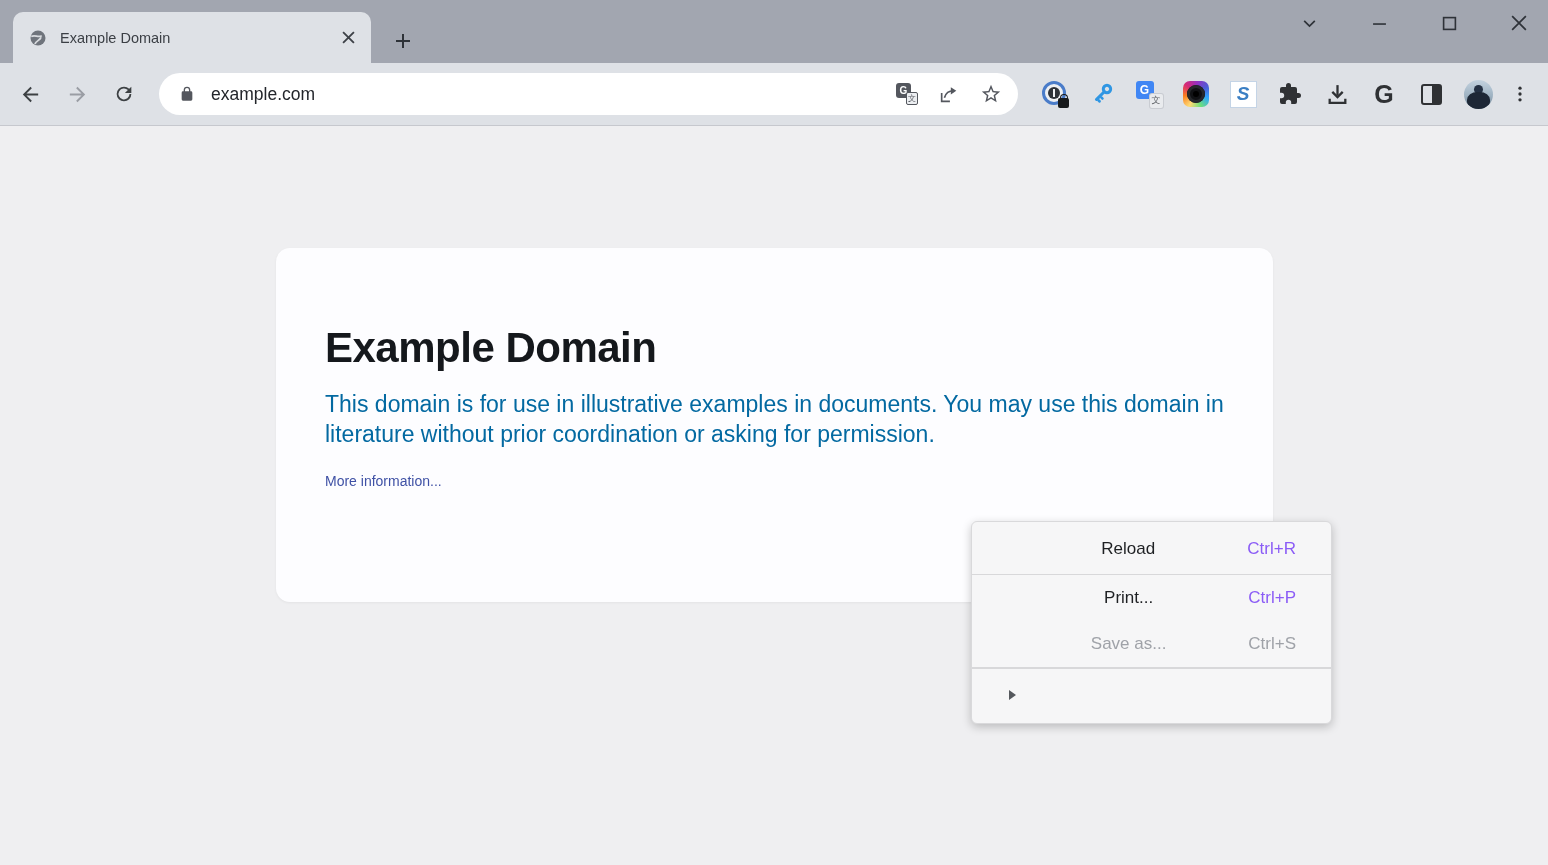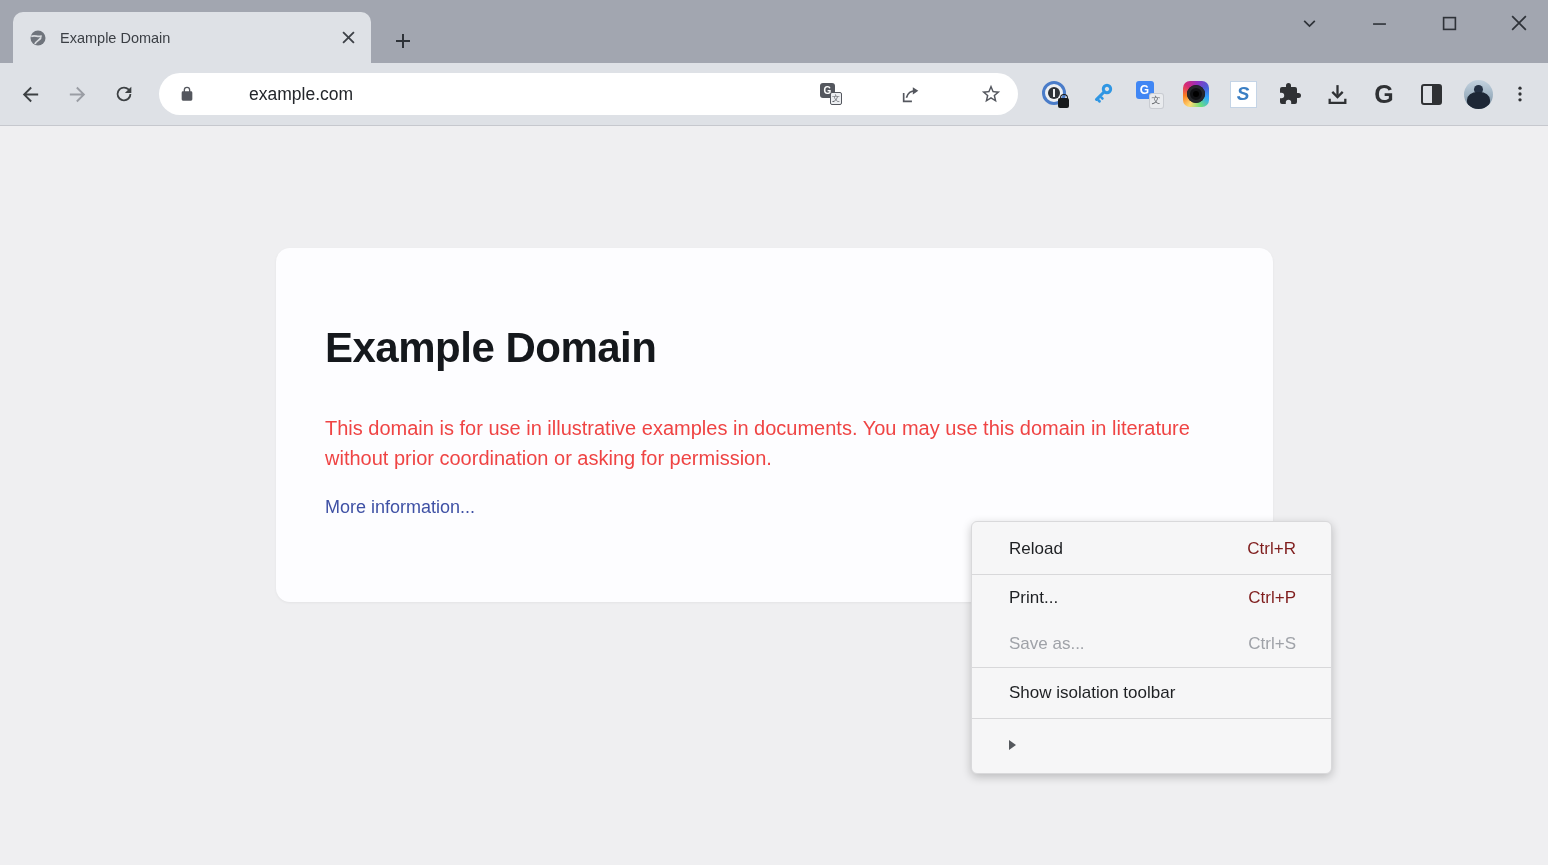--- a/index.html
+++ b/index.html
@@ -25,21 +25,21 @@
     justify-content:center; margin-left:24px; }
 
   
   .toolbar { position:absolute; left:0; top:63px; width:100%; height:63px;
     background:#dee1e6; border-bottom:1px solid #c6c8ce;
     display:flex; align-items:center; padding:0 12px 0 12px; }
   .tb-btn { width:36px; height:36px; border-radius:50%; display:flex;
     align-items:center; justify-content:center; flex:0 0 auto; margin-right:11px; }
   .addr { flex:1 1 auto; height:42px; background:#ffffff; border-radius:21px;
     display:flex; align-items:center; padding:0 10px 0 20px; margin:0 6px 0 6px;
-    min-width:0;gap:38px; }
+    min-width:0; }
   .addr-url { font-size:17.5px; color:#23262b; margin-left:16px; flex:1;
     white-space:nowrap; overflow:hidden; }
   .addr-ic { width:34px; height:34px; border-radius:50%; display:flex;
     align-items:center; justify-content:center; flex:0 0 auto; margin-left:8px; }
   .ext-ic { width:32px; height:32px; display:flex; align-items:center;
     justify-content:center; flex:0 0 auto; margin-left:15px; }
 
   
   .ic-translate-dark { position:relative; width:22px; height:22px; }
   .ic-translate-dark .g { position:absolute; left:0; top:0; width:15px; height:15px;
@@ -90,32 +90,32 @@
     border-radius:45%; background:#1d2736; }
 
   
   .content { position:absolute; left:0; top:127px; width:100%; height:738px;
     background:#efeff1; }
   .card { position:absolute; left:276px; top:121px; width:997px; height:354px;
     background:#fdfdff; border-radius:14px; box-shadow:0 1px 3px rgba(0,0,0,.05);
     padding:0 49px; }
   .card h1 { margin-top:76px; font-size:42px; font-weight:700; color:#15181c;
     letter-spacing:-0.5px; }
-  .card p { margin-top:42px; font-size:20px; line-height:29.5px; color:#ef4444;
+  .card p { margin-top:18px; font-size:23px; line-height:29.5px; color:#0369a1;
     max-width:905px; }
-  .card a { display:inline-block; margin-top:24px; font-size:18px; color:#3f51a5;
+  .card a { display:inline-block; margin-top:24px; font-size:14px; color:#3f51a5;
     text-decoration:none; cursor:pointer; }
 
   
   .ctx { position:absolute; left:971px; top:394px; width:361px;
     background:#f6f6f7; border:1px solid #d9d9db; border-radius:6px;
     box-shadow:0 3px 10px rgba(0,0,0,.22); padding:2px 0; z-index:10; }
   .mi { display:flex; align-items:center; padding:0 35px 0 37px; cursor:pointer; }
-  .mi-label { flex:1; font-size:17px; color:#1e2023; }
-  .mi-shortcut { font-size:17px; color:#7f1d1d; }
+  .mi-label { flex:1; font-size:17px; color:#1e2023;text-align:center; }
+  .mi-shortcut { font-size:17px; color:#8b5cf6; }
   .mi.disabled .mi-label, .mi.disabled .mi-shortcut { color:#9fa2a8; }
   .mi.h50 { height:50px; } .mi.h46 { height:46px; } .mi.h52 { height:52px; }
   .menu-sep { height:1px; background:#d8d8da; }
   .sub-arrow { width:0; height:0; border-left:7px solid #55585d;
     border-top:5.5px solid transparent; border-bottom:5.5px solid transparent; }
 </style>
 </head>
 <body>
 
 <div class="browser">
@@ -288,23 +288,20 @@
       <div class="menu-sep"></div>
       <div class="mi h46">
         <span class="mi-label">Print...</span>
         <span class="mi-shortcut">Ctrl+P</span>
       </div>
       <div class="mi h46 disabled">
         <span class="mi-label">Save as...</span>
         <span class="mi-shortcut">Ctrl+S</span>
       </div>
       <div class="menu-sep"></div>
-      <div class="mi h50">
-        <span class="mi-label">Show isolation toolbar</span>
-      </div>
       <div class="menu-sep"></div>
       <div class="mi h52">
         <span class="sub-arrow"></span>
       </div>
     </div>
   </div>
 
 </div>
 
 </body></html>

